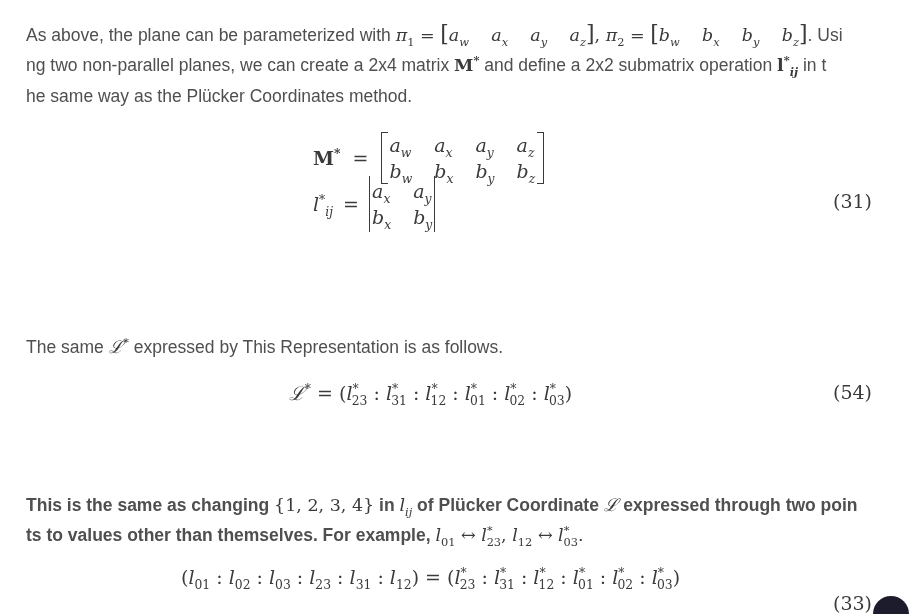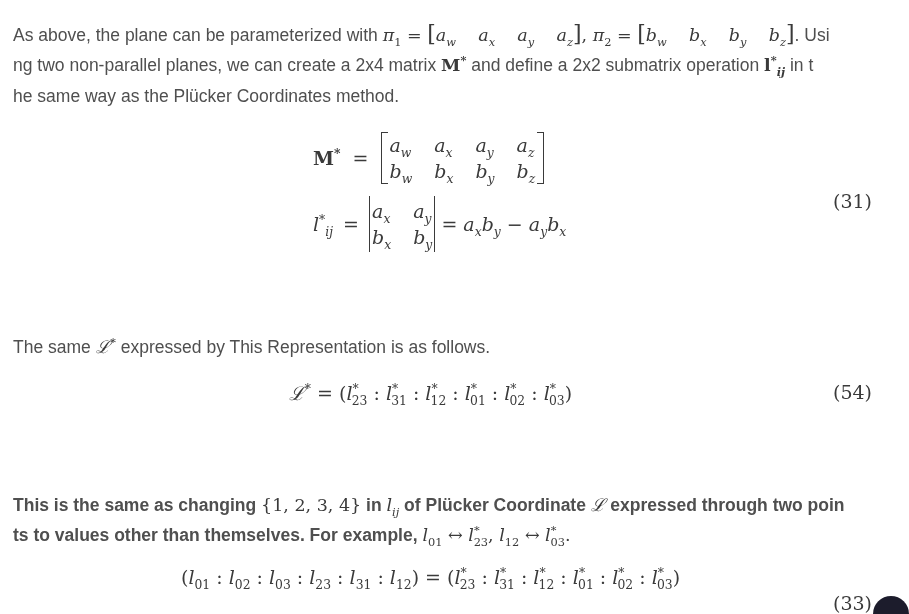--- a/index.html
+++ b/index.html
@@ -1,18 +1,18 @@
 <!DOCTYPE html>
 <html><head>
 <meta charset="utf-8">
 <style>
   html, body { margin:0; padding:0; background:#ffffff; }
   body { width:909px; height:614px; position:relative; overflow:hidden;
          font-family:"Liberation Sans", sans-serif; color:#4f4f4f; }
-  .para { position:absolute; left:13px; font-size:17.5px; line-height:30.5px; color:#4f4f4f; white-space:nowrap; }
+  .para { position:absolute; left:26px; font-size:17.5px; line-height:30.5px; color:#4f4f4f; white-space:nowrap; }
   .para.bold { font-weight:bold; }
   .m { font-family:"DejaVu Serif", serif; font-style:italic; color:#3a3a3a; }
   .mr { font-family:"DejaVu Serif", serif; font-style:normal; color:#3a3a3a; }
   .mb { font-family:"DejaVu Serif", serif; font-weight:bold; font-style:normal; color:#3a3a3a; }
   sub, sup { font-size:65%; line-height:0; }
   .eqnum { position:absolute; right:37px; font-family:"DejaVu Serif", serif; font-size:19px; color:#3a3a3a; }
   .eq { position:absolute; font-family:"DejaVu Serif", serif; font-size:19px; color:#3a3a3a; white-space:nowrap; }
   .bracketl, .bracketr { display:inline-block; vertical-align:middle; width:6px; height:50px;
          border:1.5px solid #3a3a3a; }
   .bracketl { border-right:none; }
@@ -45,30 +45,29 @@
     <span class="cell">a<sub>w</sub></span>
       <span class="cell">a<sub>x</sub></span>
       <span class="cell">a<sub>y</sub></span>
       <span class="cell">a<sub>z</sub></span>
     <span class="cell">b<sub>w</sub></span>
       <span class="cell">b<sub>x</sub></span>
       <span class="cell">b<sub>y</sub></span>
       <span class="cell">b<sub>z</sub></span>
   </span><span class="bracketr"></span>
 </div>
-<div class="eq" style="left:313px; top:196px;">
+<div class="eq" style="left:313px; top:176px;">
   <span class="m ib"><span>l</span><sup class="mr">*</sup><sub>ij</sub></span>
   <span class="mr ib" style="margin:0 4px;">=</span>
   <span class="vbar"></span><span class="mat mat2">
     <span class="cell">a<sub>x</sub></span>
       <span class="cell">a<sub>y</sub></span>
     <span class="cell">b<sub>x</sub></span>
       <span class="cell">b<sub>y</sub></span>
   </span><span class="vbar"></span>
-  <span class="ib"><span class="mr">= </span><span class="m">a<sub>x</sub>b<sub>y</sub></span><span class="mr"> − </span><span class="m">a<sub>y</sub>b<sub>x</sub></span></span>
 </div>
 <div class="eqnum" style="top:190px;">(31)</div>
 
 <div class="para" style="top:332px;">
   <span>The same </span><span class="m"><span>ℒ</span><sup class="mr">*</sup></span><span> expressed by This Representation is as follows.</span>
 </div>
 
 <div class="eq" style="left:289px; top:380px;">
   <span class="m">ℒ</span><sup class="mr">*</sup>
   <span class="mr"> = (</span><span class="m">l</span><sup class="mr">*</sup><sub class="mr" style="margin-left:-7px;">23</sub><span class="mr"> : </span><span class="m">l</span><sup class="mr">*</sup><sub class="mr" style="margin-left:-7px;">31</sub><span class="mr"> : </span><span class="m">l</span><sup class="mr">*</sup><sub class="mr" style="margin-left:-7px;">12</sub><span class="mr"> : </span><span class="m">l</span><sup class="mr">*</sup><sub class="mr" style="margin-left:-7px;">01</sub><span class="mr"> : </span><span class="m">l</span><sup class="mr">*</sup><sub class="mr" style="margin-left:-7px;">02</sub><span class="mr"> : </span><span class="m">l</span><sup class="mr">*</sup><sub class="mr" style="margin-left:-7px;">03</sub><span class="mr">)</span>

